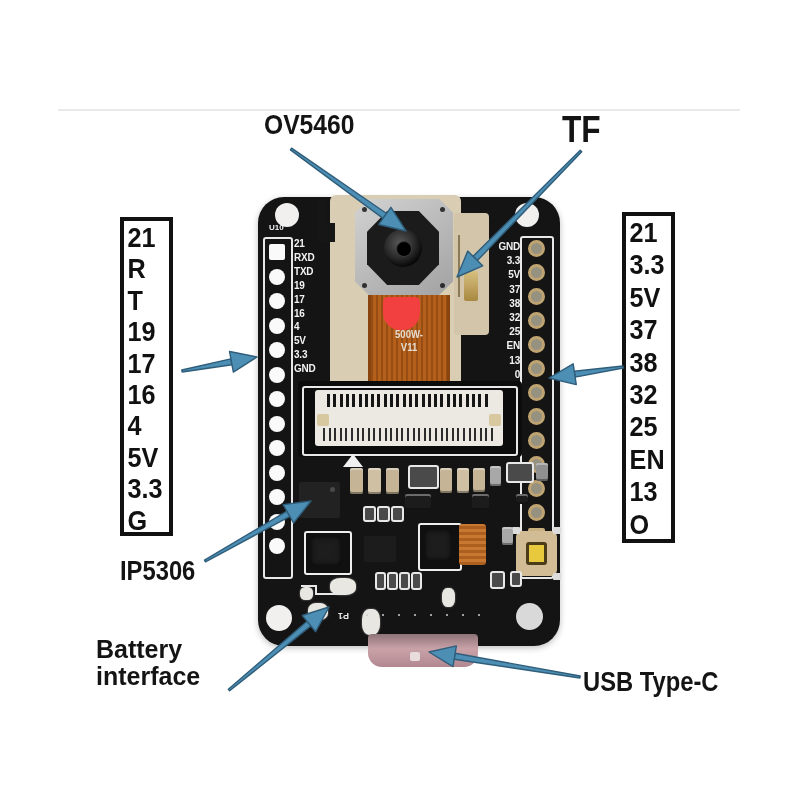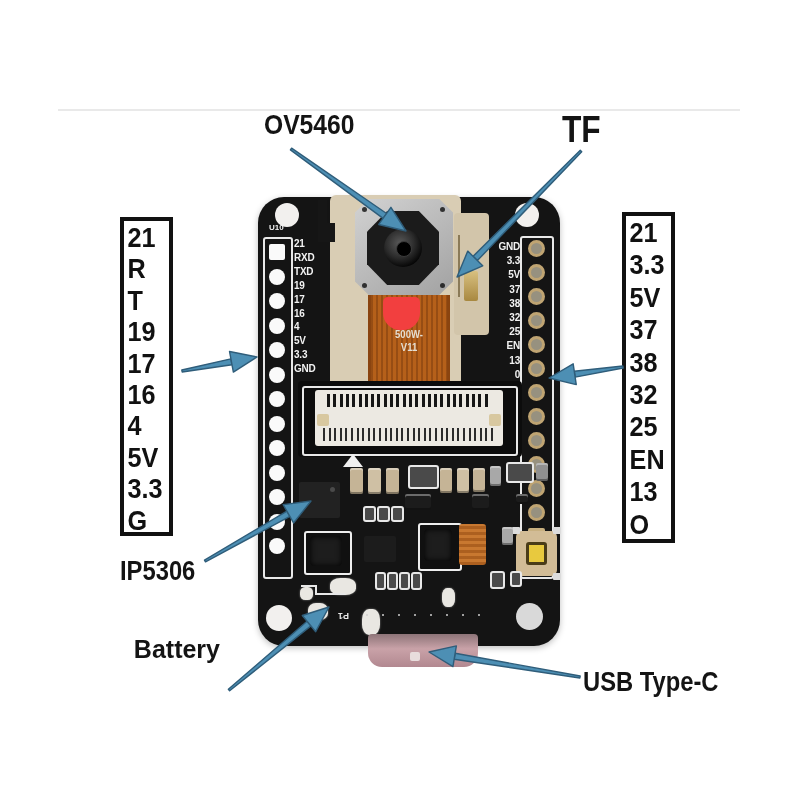--- a/index.html
+++ b/index.html
@@ -9,21 +9,21 @@
   }
   .abs{position:absolute;}
   
   .faint-line{left:58px;top:109px;width:682px;height:2px;background:#e9e9e9;}
   
   .annot{color:#141414;font-weight:bold;white-space:nowrap;}
   .annot .scale{display:inline-block;transform:scaleX(.88);transform-origin:left center;}
   #lbl-camera{left:264px;top:109px;font-size:28px;}
   #lbl-tf{left:562px;top:109px;font-size:36px;}
   #lbl-ip5306{left:120px;top:556px;font-size:27px;}
-  #lbl-battery{left:96px;top:636px;font-size:25px;text-align:right;width:124px;line-height:27px;}
+  #lbl-battery{left:96px;top:636px;font-size:25px;text-align:left;width:124px;line-height:27px;}
   #lbl-usb{left:583px;top:667px;font-size:27px;}
   
   .pin-box{border:4px solid #111;background:#fff;color:#111;font-weight:bold;
     font-size:28px;box-sizing:border-box;padding-top:1px;}
   #box-left{left:120px;top:217px;width:53px;height:319px;}
   #box-right{left:622px;top:212px;width:53px;height:331px;}
   #box-left .box-line{line-height:31.4px;}
   #box-right .box-line{line-height:32.4px;}
   .box-line{padding-left:4px;transform:scaleX(.9);transform-origin:left center;white-space:nowrap;}
   
@@ -102,20 +102,21 @@
 </head>
 <body>
 
 <div class="abs faint-line"></div>
 
 <div class="abs annot" id="lbl-camera"><span class="scale">OV5460</span></div>
 <div class="abs annot" id="lbl-tf"><span class="scale">TF</span></div>
 <div class="abs annot" id="lbl-ip5306"><span class="scale">IP5306</span></div>
 <div class="abs annot" id="lbl-battery">
   <div>Battery</div>
+  <div>interface</div>
 </div>
 <div class="abs annot" id="lbl-usb"><span class="scale">USB Type-C</span></div>
 
 <div class="abs pin-box" id="box-left">
     <div class="box-line">21</div>
     <div class="box-line">R</div>
     <div class="box-line">T</div>
     <div class="box-line">19</div>
     <div class="box-line">17</div>
     <div class="box-line">16</div>

